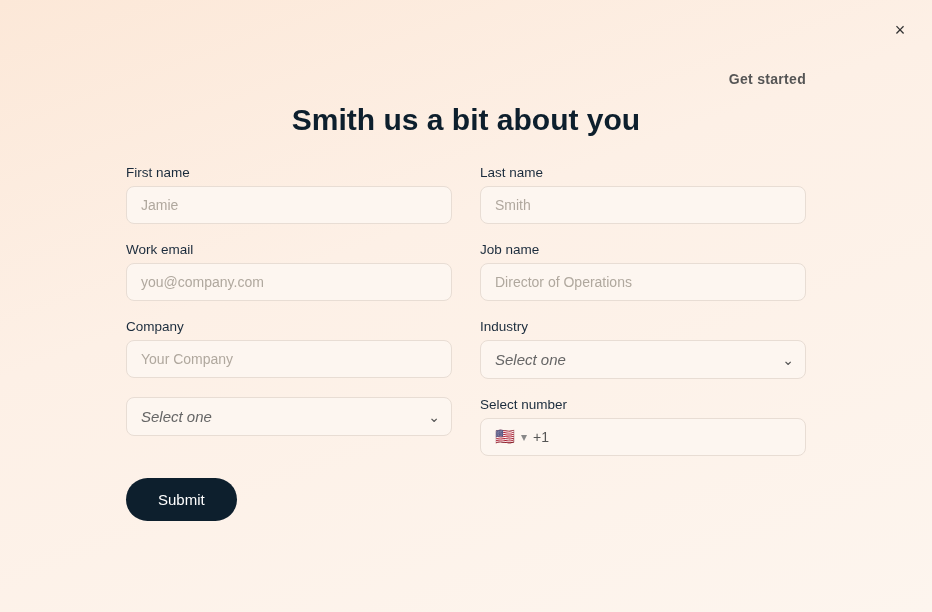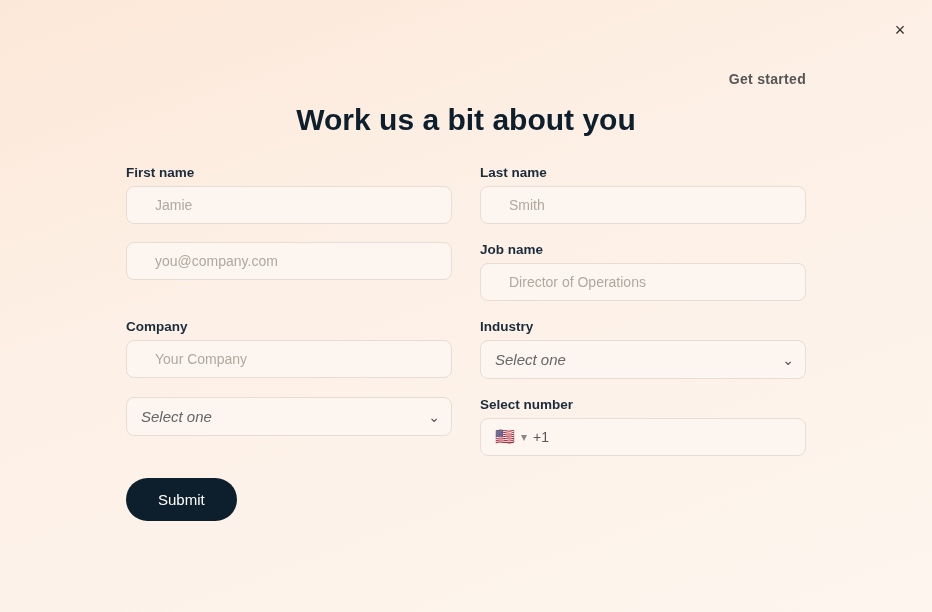--- a/index.html
+++ b/index.html
@@ -72,27 +72,27 @@
     }
 
     .form-group {
       display: flex;
       flex-direction: column;
       gap: 6px;
     }
 
     .form-label {
       font-size: 13.5px;
-      font-weight: 700;
+      font-weight: 400;
       color: #1a2b3c;
     }
 
     .form-input {
       width: 100%;
-      padding: 10px 28px;
+      padding: 10px 14px;
       border: 1.5px solid #e8ddd4;
       border-radius: 8px;
       background: #fdf6f0;
       font-size: 14px;
       color: #333;
       outline: none;
       transition: border-color 0.2s;
     }
 
     .form-input::placeholder {
@@ -184,36 +184,37 @@
 
 <div class="modal-overlay">
 
   <button class="close-btn">
     <span>×</span>
   </button>
 
   <div class="modal-content">
 
     <p class="get-started-label">Get started</p>
-    <h1 class="main-title">Work us a bit about you</h1>
+    <h1 class="main-title">Smith us a bit about you</h1>
 
     <form>
       <div class="form-grid">
 
         <div class="form-group">
           <label class="form-label">First name</label>
           <input class="form-input" type="text" placeholder="Jamie" style="">
         </div>
 
         <div class="form-group">
           <label class="form-label">Last name</label>
           <input class="form-input" type="text" placeholder="Smith" style="">
         </div>
 
         <div class="form-group">
+          <label class="form-label">Work email</label>
           <input class="form-input" type="email" placeholder="you@company.com" style="">
         </div>
 
         <div class="form-group">
           <label class="form-label">Job name</label>
           <input class="form-input" type="text" placeholder="Director of Operations" style="">
         </div>
 
         <div class="form-group">
           <label class="form-label">Company</label>

